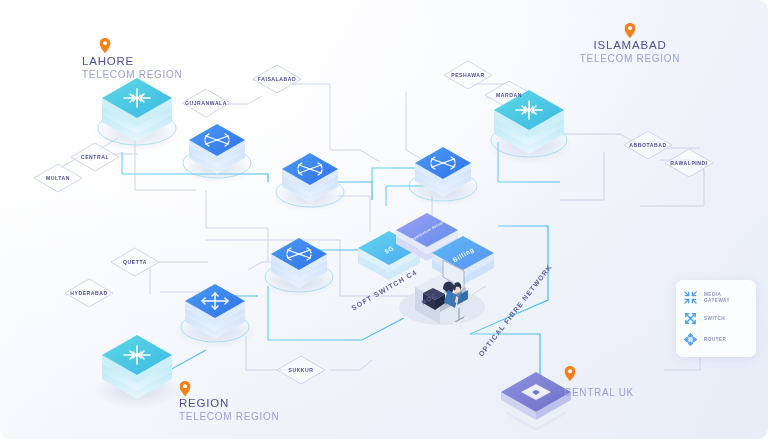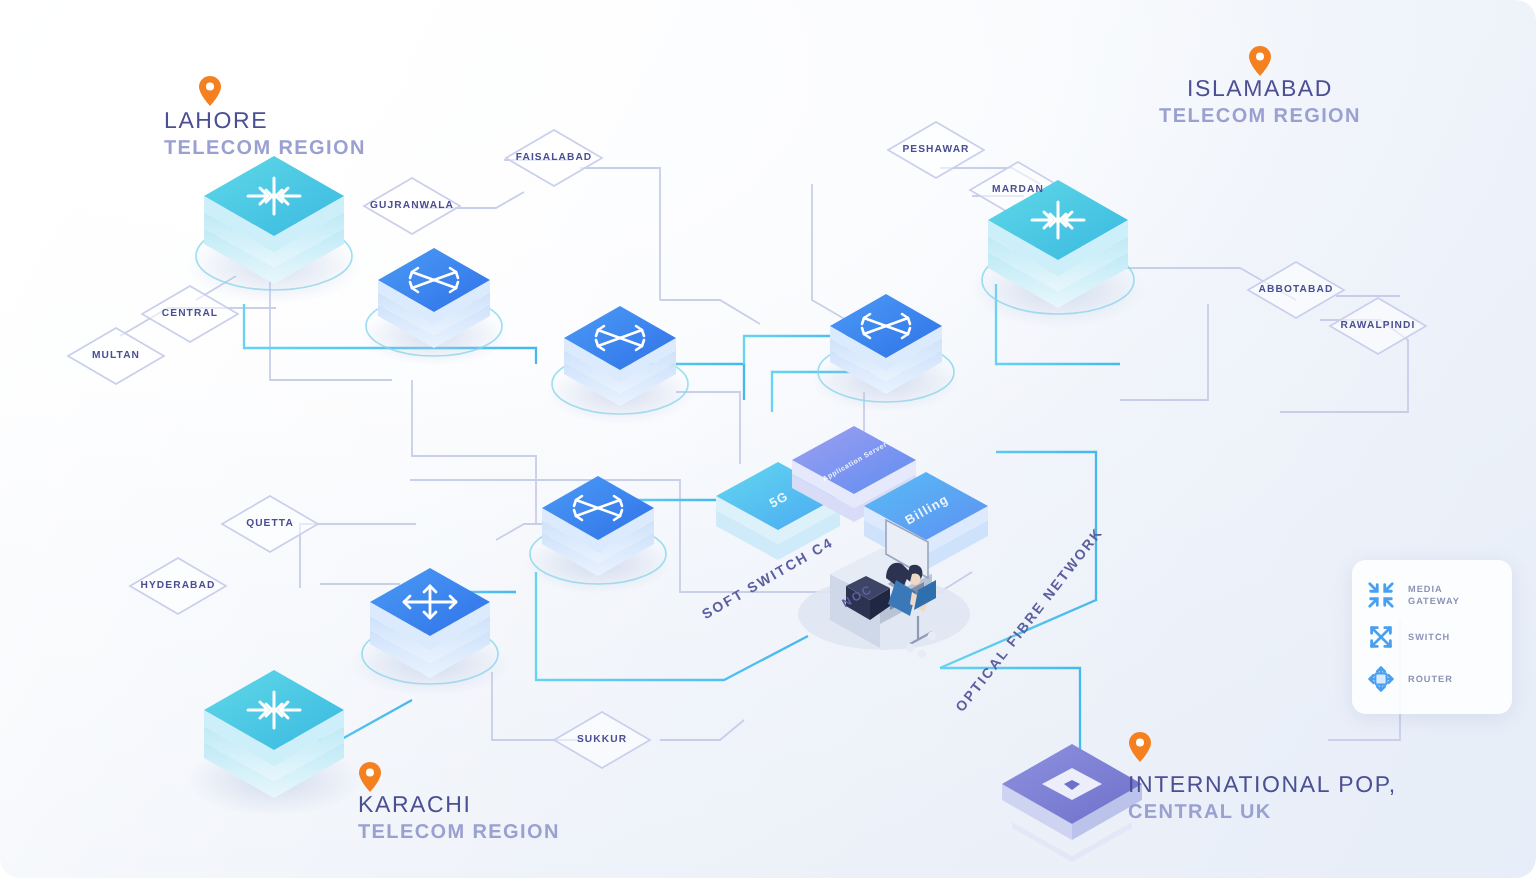--- a/index.html
+++ b/index.html
@@ -55,21 +55,21 @@
   }
   .region .rname {
     font-size: 11.5px;
     font-weight: 400;
     letter-spacing: 0.8px;
     color: #4b4f93;
     line-height: 14px;
   }
   .region .rsub {
     font-size: 10px;
-    font-weight: 700;
+    font-weight: 400;
     letter-spacing: 0.7px;
     color: #9aa0d0;
     line-height: 13px;
   }
   .region.center { text-align: center; }
   .pin {
     position: absolute;
     width: 11px; height: 15px;
     transform: translate(-50%, 0);
   }
@@ -448,30 +448,29 @@
   <div class="region center" style="left:630px; top:38px; transform:translateX(-50%);">
     <div class="rname">ISLAMABAD</div>
     <div class="rsub">TELECOM REGION</div>
   </div>
 
   <svg class="pin" style="left:185px; top:381px;" viewBox="0 0 11 15">
     <path d="M5.5,0 C8.5,0 11,2.4 11,5.4 C11,9.2 5.5,15 5.5,15 C5.5,15 0,9.2 0,5.4 C0,2.4 2.5,0 5.5,0 Z" fill="#f4801f"></path>
     <circle cx="5.5" cy="5.2" r="2" fill="#ffffff"></circle>
   </svg>
   <div class="region" style="left:179px; top:396px;">
-    <div class="rname">KARACHI</div>
+    <div class="rname">REGION</div>
     <div class="rsub">TELECOM REGION</div>
   </div>
 
   <svg class="pin" style="left:570px; top:366px;" viewBox="0 0 11 15">
     <path d="M5.5,0 C8.5,0 11,2.4 11,5.4 C11,9.2 5.5,15 5.5,15 C5.5,15 0,9.2 0,5.4 C0,2.4 2.5,0 5.5,0 Z" fill="#f4801f"></path>
     <circle cx="5.5" cy="5.2" r="2" fill="#ffffff"></circle>
   </svg>
   <div class="region" style="left:564px; top:386px;">
-    <div class="rname">INTERNATIONAL POP,</div>
     <div class="rsub">CENTRAL UK</div>
   </div>
 
   <div class="iso-label" style="left:352px; top:305px; transform:rotate(-30deg);">SOFT SWITCH C4</div>
   <div class="iso-label" style="left:422px; top:300px; transform:rotate(-30deg); font-size:6px;">NOC</div>
   <div class="iso-label" style="left:480px; top:352px; transform:rotate(-52deg);">OPTICAL FIBRE NETWORK</div>
 
   <div class="legend">
     <div class="legend-row">
       <svg class="lg-ico" viewBox="0 0 16 16">

